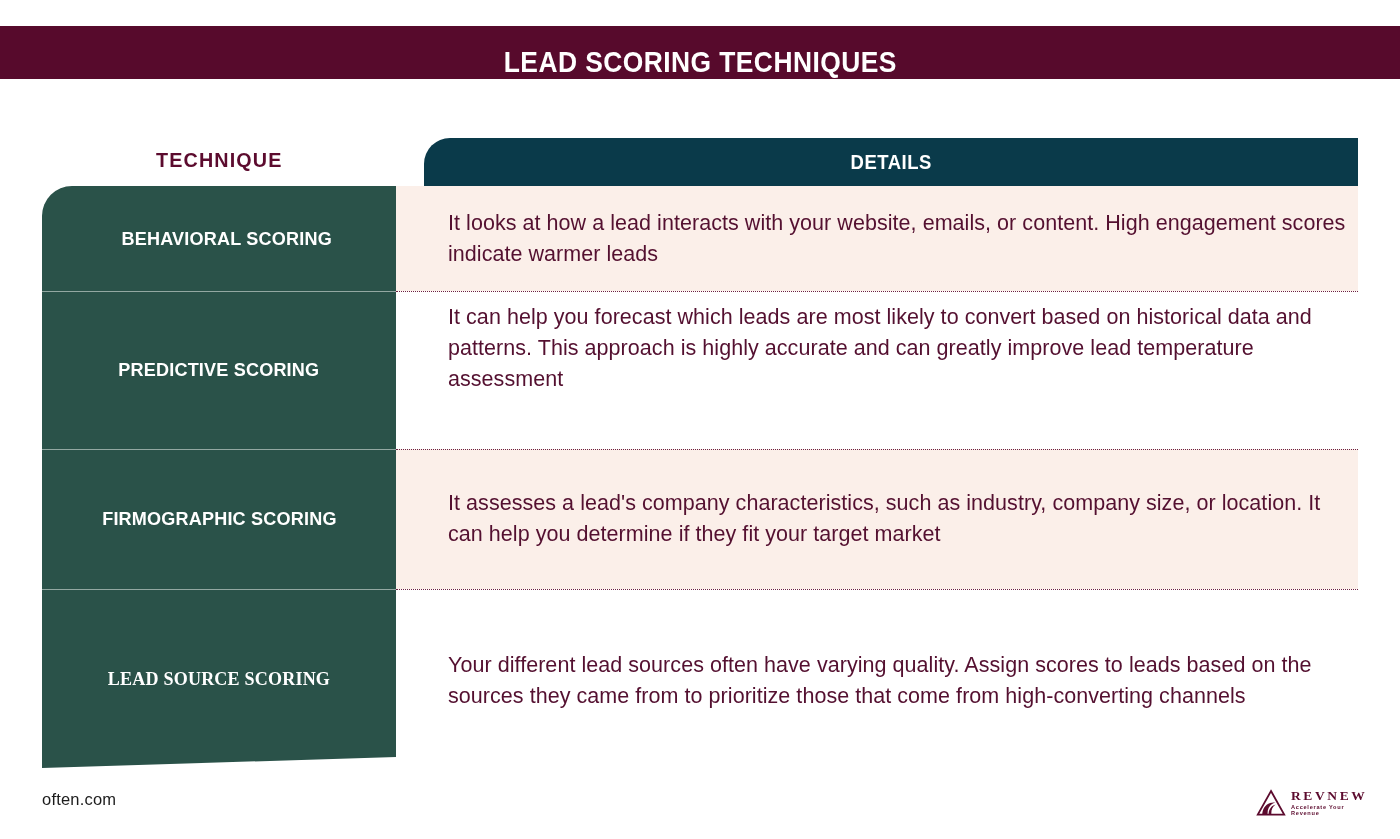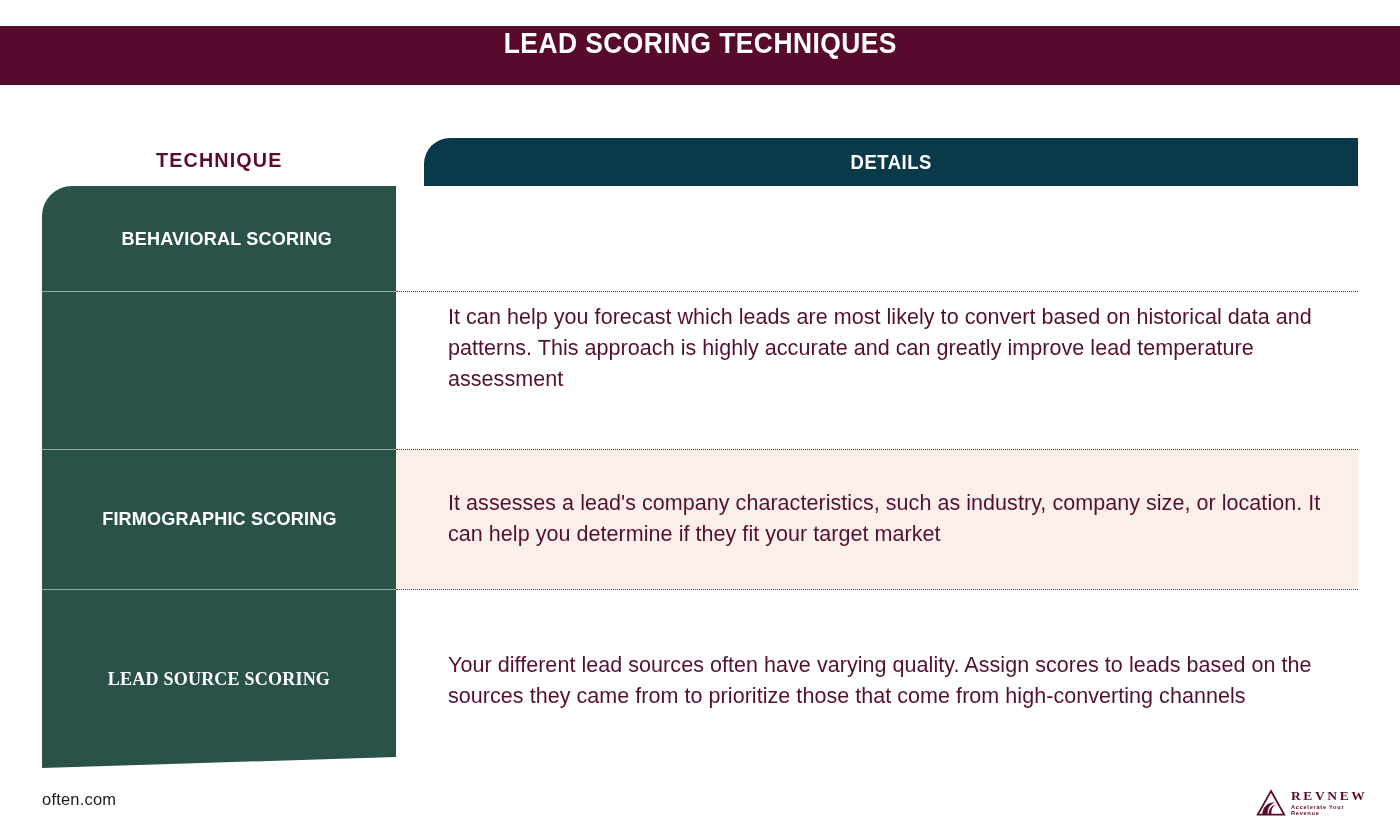--- a/index.html
+++ b/index.html
@@ -14,24 +14,24 @@
     overflow: hidden;
     position: relative;
   }
 
   
   .title-band {
     position: absolute;
     left: 0;
     top: 26px;
     width: 1400px;
-    height: 59px;
+    height: 53px;
     background: #570a2c;
     display: flex;
-    align-items: flex-start;
+    align-items: flex-end;
     justify-content: center;
   }
   .title-band .title-text {
     color: #ffffff;
     font-size: 30px;
     font-weight: bold;
     letter-spacing: 0.5px;
     transform: scaleX(0.88);
     text-align: center;
     white-space: nowrap;
@@ -218,40 +218,46 @@
 
 <div class="technique-header">
   <div class="label">TECHNIQUE</div>
 </div>
 
 <div class="details-header">
   <div class="label">DETAILS</div>
 </div>
 
 <div class="details-column">
+  <div class="detail-row cream row-0">
+    <div class="detail-text">It looks at how a lead interacts with your website, emails, or content. High engagement scores indicate warmer leads</div>
+  </div>
   <div class="detail-row plain row-1">
     <div class="detail-text">It can help you forecast which leads are most likely to convert based on historical data and patterns. This approach is highly accurate and can greatly improve lead temperature assessment</div>
   </div>
   <div class="detail-row plain row-3">
     <div class="detail-text">Your different lead sources often have varying quality. Assign scores to leads based on the sources they came from to prioritize those that come from high-converting channels</div>
   </div>
   <div class="detail-row cream row-2">
     <div class="detail-text">It assesses a lead's company characteristics, such as industry, company size, or location. It can help you determine if they fit your target market</div>
   </div>
 </div>
 
 <div class="row-separator" style="top:291px;"></div>
 <div class="row-separator" style="top:449px;"></div>
 <div class="row-separator" style="top:589px;"></div>
 
 <div class="technique-column">
   <div class="tech-cell tech-cell-0">
     <div class="tech-label">BEHAVIORAL SCORING</div>
   </div>
   <div class="tech-divider" style="top:105px;"></div>
+  <div class="tech-cell tech-cell-1">
+    <div class="tech-label">PREDICTIVE SCORING</div>
+  </div>
   <div class="tech-divider" style="top:263px;"></div>
   <div class="tech-cell tech-cell-2">
     <div class="tech-label">FIRMOGRAPHIC SCORING</div>
   </div>
   <div class="tech-divider" style="top:403px;"></div>
   <div class="tech-cell tech-cell-3">
     <div class="tech-label">LEAD SOURCE SCORING</div>
   </div>
 </div>
 

